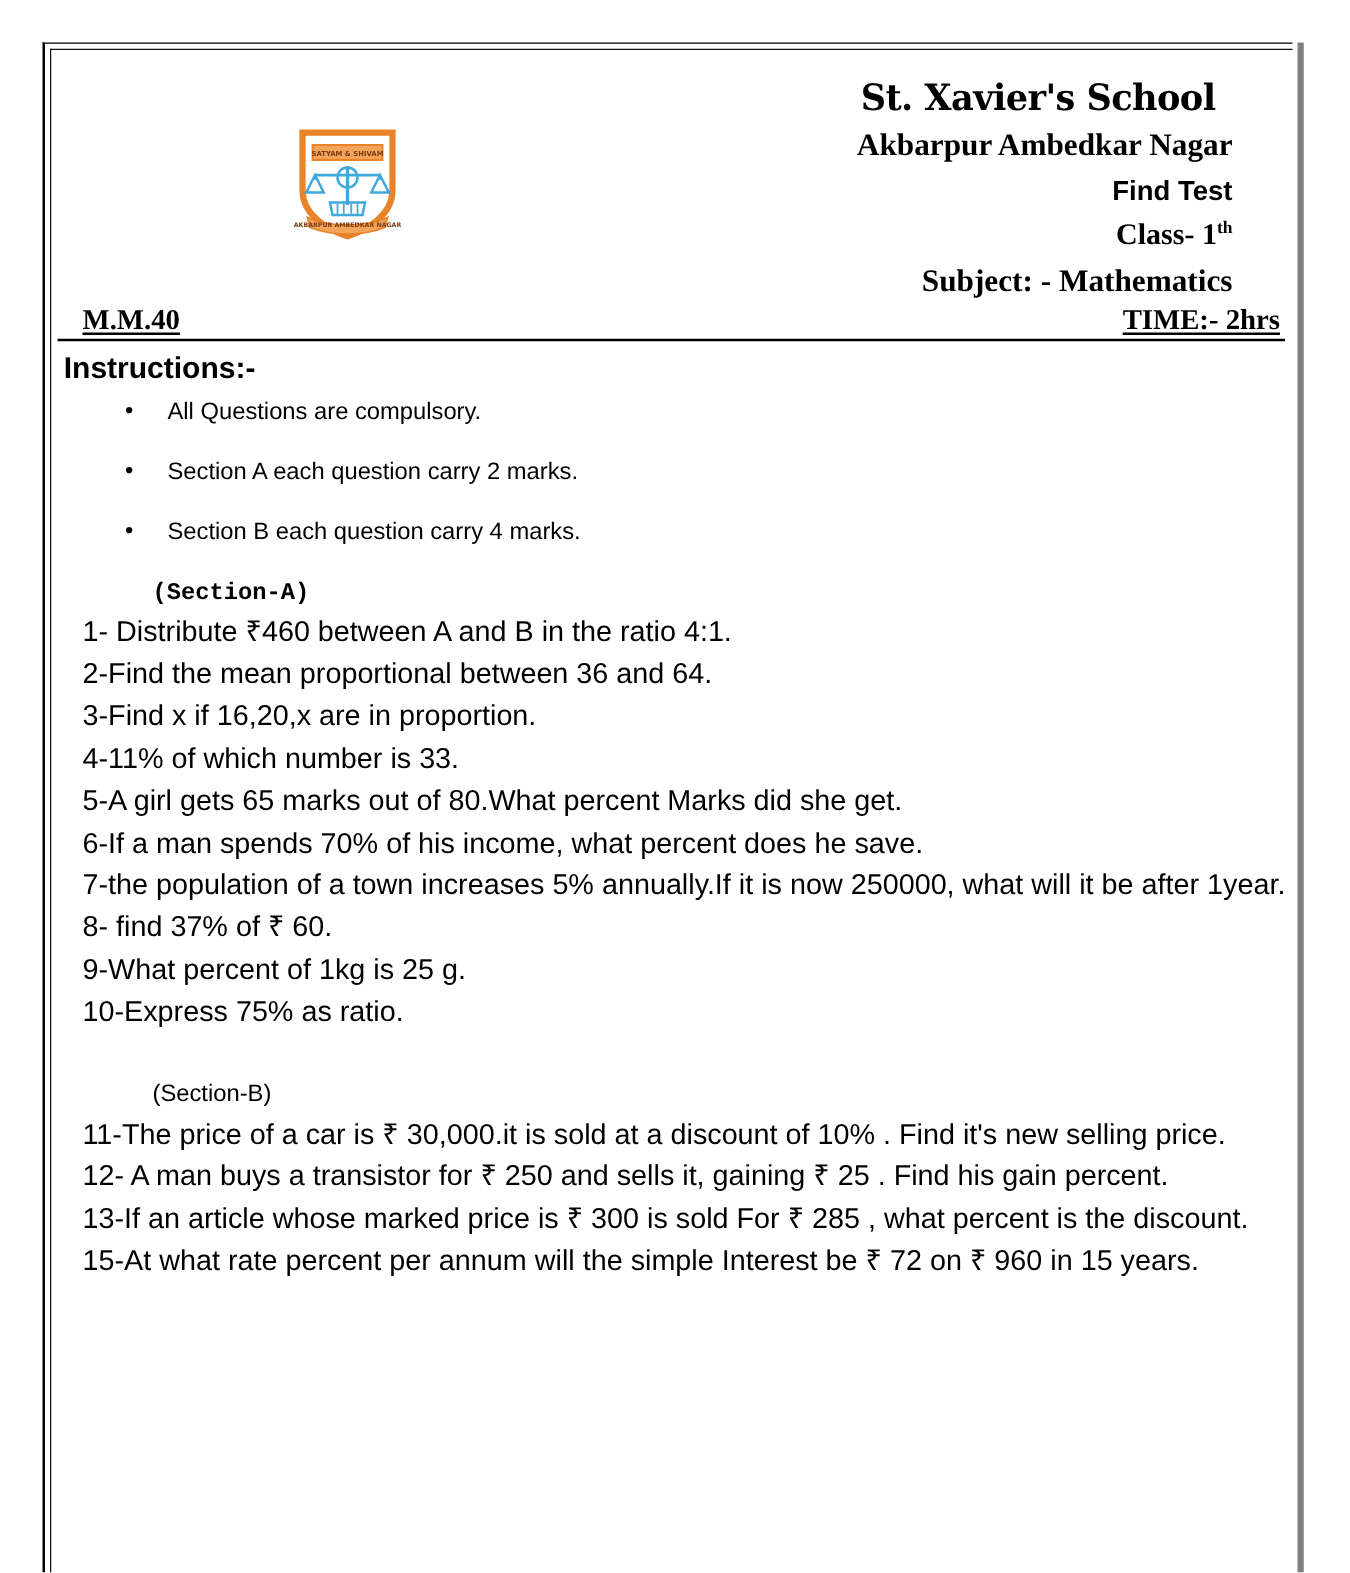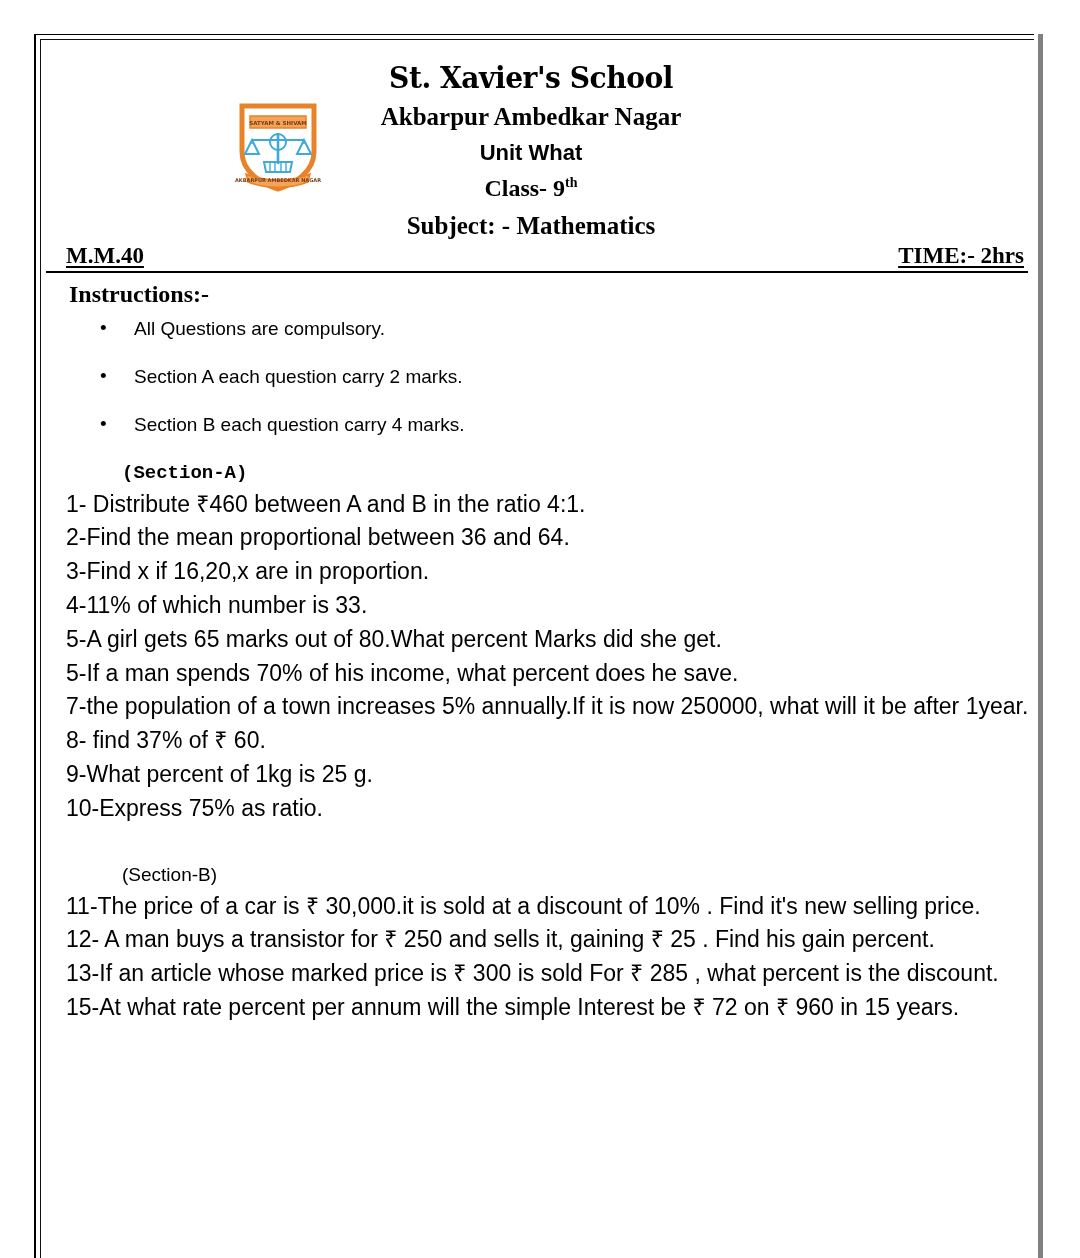--- a/index.html
+++ b/index.html
@@ -66,21 +66,21 @@
     left: 188px;
     top: 58px;
     width: 88px;
     height: 92px;
   }
   .header-lines {
     position: absolute;
     left: 0;
     top: 0;
     width: 940px;
-    text-align: center;
+    text-align: right;
     padding-left: 30px;
     box-sizing: border-box;
   }
   .school-name {
     font-family: "DejaVu Serif", serif;
     font-weight: bold;
     font-size: 29px;
     letter-spacing: -0.5px;
     line-height: 1.12;
     margin-top: 20px;
@@ -149,25 +149,25 @@
   .rule {
     position: absolute;
     left: 0;
     top: 28px;
     width: 982px;
     border-top: 2px solid #000;
   }
 
   
   .instructions-title {
-    font-family: Liberation Serif, serif;
+    font-family: Liberation Sans, sans-serif;
     font-weight: bold;
     font-size: 24px;
     margin-top: 8px;
-    margin-left: 23px;
+    margin-left: 5px;
   }
   ul.instr-list {
     list-style: none;
     margin: 10px 0 0 0;
     padding: 0;
   }
   ul.instr-list li {
     position: relative;
     font-size: 19px;
     line-height: 1.15;
@@ -245,22 +245,22 @@
         </g>
 
         <path d="M12 74 C30 82 58 82 76 74 L74 82 C56 89 32 89 14 82 Z" fill="#F3A45A" stroke="#E8832A" stroke-width="1.5"></path>
         <text x="44" y="81.5" text-anchor="middle" fill="#7a3b10" font-family="DejaVu Sans, sans-serif" font-size="5" font-weight="bold">AKBARPUR AMBEDKAR NAGAR</text>
       </svg>
     </div>
 
     <div class="header-lines">
       <div class="school-name blackletter">St. Xavier's School</div>
       <div class="city-line">Akbarpur Ambedkar Nagar</div>
-      <div class="unit-test-line">Unit What</div>
-      <div class="class-line"><span>Class- 9</span><sup>th</sup></div>
+      <div class="unit-test-line">Find Test</div>
+      <div class="class-line"><span>Class- 1</span><sup>th</sup></div>
       <div class="subject-line">Subject: - Mathematics</div>
     </div>
   </div>
 
   <div class="mm-row">
     <span class="mm-left">M.M.40</span>
     <span class="mm-right">TIME:- 2hrs</span>
     <div class="rule"></div>
   </div>
 
@@ -282,21 +282,21 @@
   </ul>
 
   <div class="section-head bold">(Section-A)</div>
 
   <ol class="qlist">
     <li>1- Distribute ₹460 between A and B in the ratio 4:1.</li>
     <li>2-Find the mean proportional between 36 and 64.</li>
     <li>3-Find x if 16,20,x  are in proportion.</li>
     <li>4-11% of which number is 33.</li>
     <li>5-A girl gets 65 marks out of 80.What percent Marks did she get.</li>
-    <li>5-If a man spends 70% of his income, what percent does he save.</li>
+    <li>6-If a man spends 70% of his income, what percent does he save.</li>
     <li>7-the population of a town increases 5% annually.If it is now 250000, what will it be after 1year.</li>
     <li>8- find  37% of ₹ 60.</li>
     <li>9-What percent of  1kg is 25 g.</li>
     <li>10-Express 75% as ratio.</li>
   </ol>
 
   <div class="gap"></div>
 
   <div class="section-head">(Section-B)</div>
 

